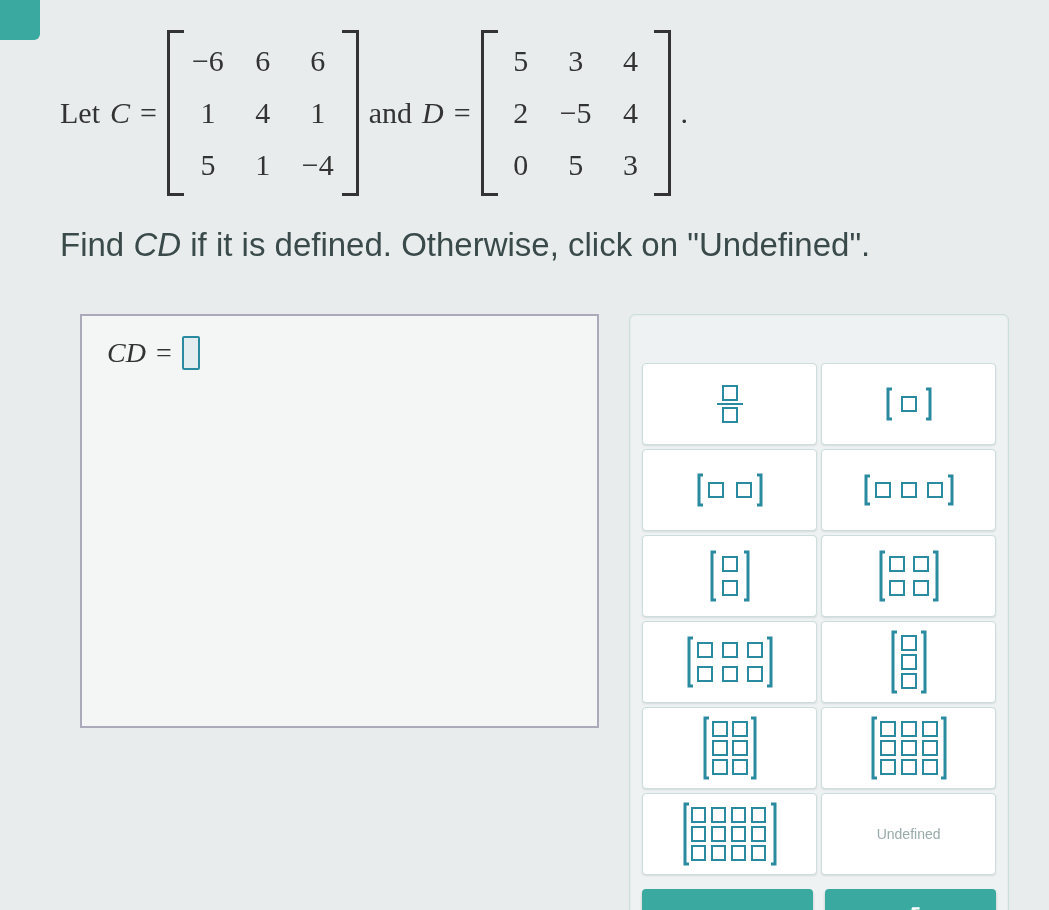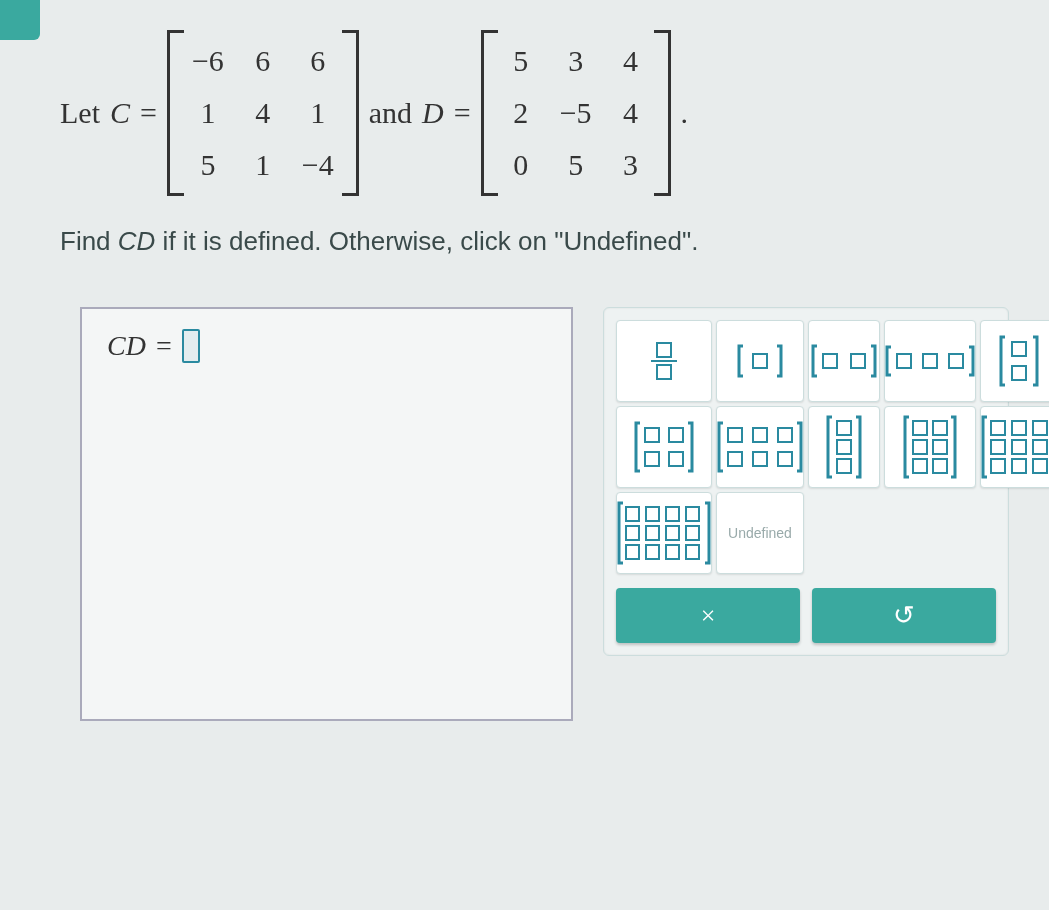--- a/index.html
+++ b/index.html
@@ -47,21 +47,21 @@
   .mcells {
     display: grid;
     grid-template-columns: repeat(3, auto);
     gap: 18px 24px;
     padding: 14px 8px;
     font-size: 30px;
   }
   .mcells span { text-align: center; min-width: 30px;}
   .instruction {
     font-family: Verdana, Arial, sans-serif;
-    font-size: 26px;
+    font-size: 33px;
     color: #3a4a4a;
     margin-top: 10px;
   }
   .work-area {
     display: flex;
     gap: 30px;
     padding: 30px 40px 0 80px;
     align-items: flex-start;
   }
   .answer-box {
@@ -89,22 +89,23 @@
   .palette {
     width: 380px;
     background: #eef2f2;
     border: 1px solid #cdd;
     border-radius: 6px;
     padding: 12px;
     box-shadow: inset 0 0 2px rgba(0,0,0,0.1);
   }
   .pgrid {
     display: grid;
-    grid-template-columns: repeat(5, 1fr);
+    grid-template-columns: repeat(2, 1fr);
     gap: 4px;
+    margin-top: 36px;
   }
   .pbtn {
     background: #fff;
     border: 1px solid #cdd;
     border-radius: 4px;
     height: 80px;
     display: flex;
     align-items: center;
     justify-content: center;
     cursor: pointer;

